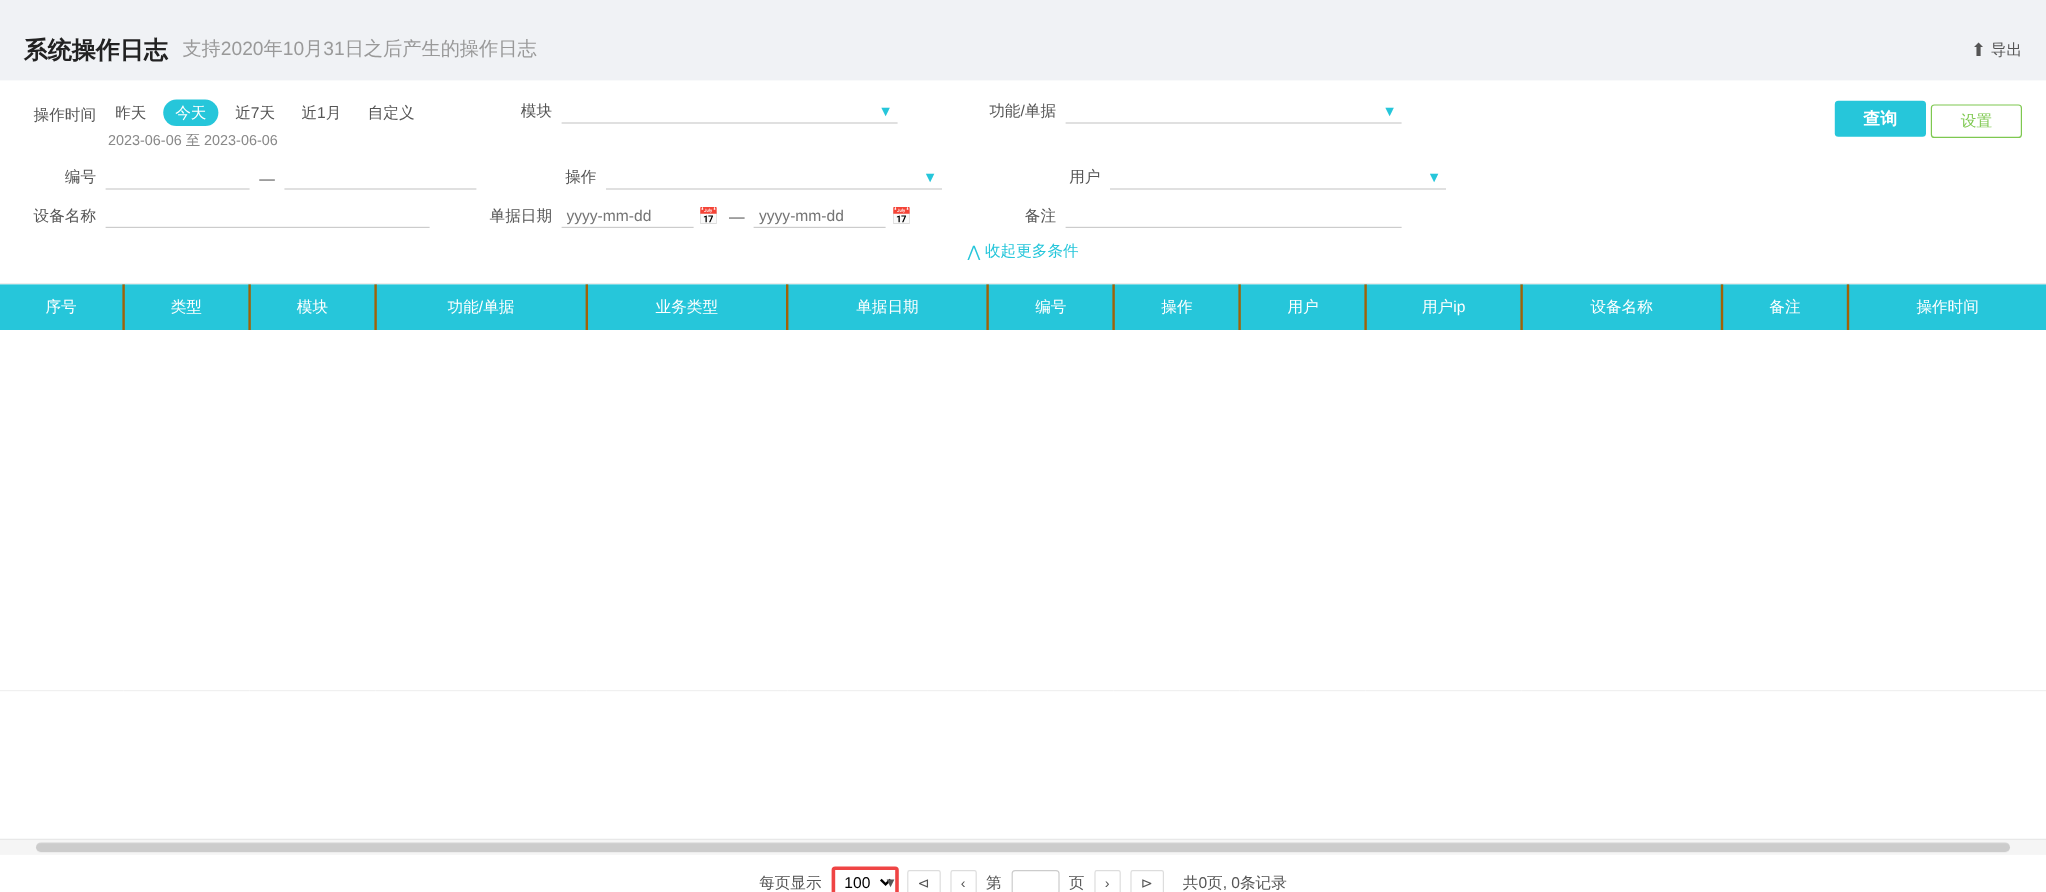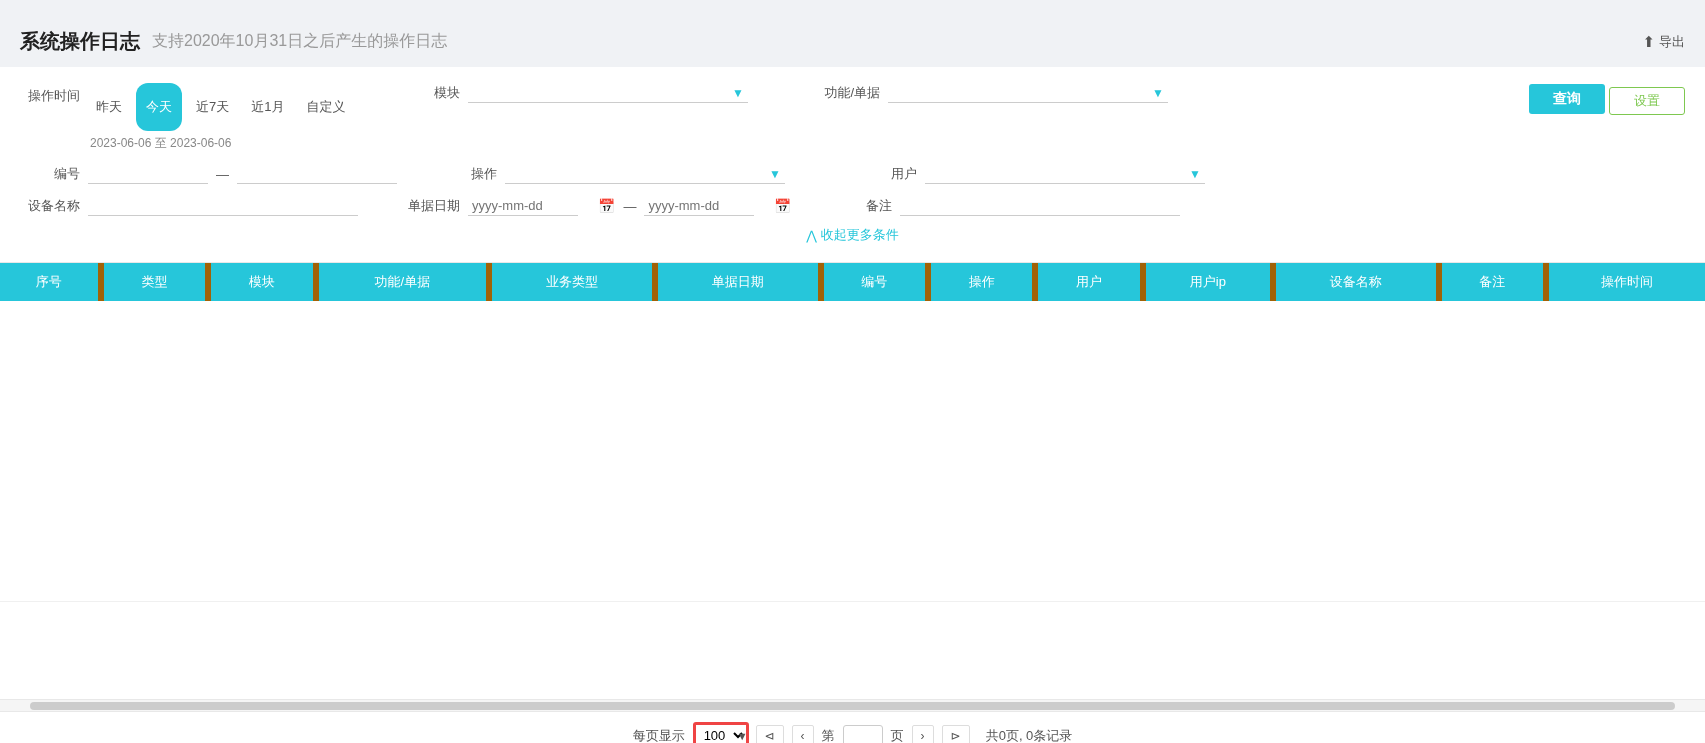--- a/index.html
+++ b/index.html
@@ -15,50 +15,50 @@
 
     
     .filter-area { background: #fff; padding: 16px 20px 10px 20px; border-bottom: 1px solid #e8e8e8; }
 
     .filter-label { color: #555; font-size: 13px; min-width: 60px; text-align: right; margin-right: 8px; flex-shrink: 0; }
 
     
     .time-filter { display: flex; flex-direction: column; }
     .time-buttons { display: flex; align-items: center; gap: 6px; }
     .time-btn { padding: 2px 8px; border: none; background: none; cursor: pointer; font-size: 13px; color: #555; border-radius: 3px; }
-    .time-btn.active { background: #26c6da; color: #fff; border-radius: 12px; padding: 15px 10px; }
+    .time-btn.active { background: #26c6da; color: #fff; border-radius: 12px; padding: 2px 10px; }
     .time-range { font-size: 12px; color: #888; margin-top: 4px; margin-left: 2px; }
 
     
     .dropdown-container { position: relative; display: flex; align-items: center; }
     .dropdown-input { border: none; border-bottom: 1px solid #ccc; outline: none; font-size: 13px; color: #555; background: transparent; padding: 2px 24px 2px 4px; min-width: 180px; cursor: pointer; }
     .dropdown-arrow { position: absolute; right: 4px; top: 50%; transform: translateY(-50%); color: #26c6da; font-size: 12px; pointer-events: none; }
 
     
     .text-input { border: none; border-bottom: 1px solid #ccc; outline: none; font-size: 13px; color: #555; background: transparent; padding: 2px 4px; min-width: 120px; }
     .dash { margin: 0 8px; color: #555; }
 
     
-    .date-input-wrap { display: flex; align-items: center; gap: 20px; }
+    .date-input-wrap { display: flex; align-items: center; gap: 4px; }
     .date-input { border: none; border-bottom: 1px solid #ccc; outline: none; font-size: 13px; color: #aaa; background: transparent; padding: 2px 4px; width: 110px; }
     .cal-icon { color: #26c6da; font-size: 14px; cursor: pointer; }
 
     
     .btn-query { background: #26c6da; color: #fff; border: none; border-radius: 3px; padding: 6px 24px; font-size: 14px; cursor: pointer; font-weight: bold; }
     .btn-settings { background: #fff; color: #7ec850; border: 1px solid #7ec850; border-radius: 3px; padding: 4px 24px; font-size: 13px; cursor: pointer; margin-top: 4px; }
 
     
     .collapse-row { display: flex; justify-content: center; align-items: center; padding: 6px 0 8px; }
     .collapse-btn { display: flex; align-items: center; gap: 4px; color: #26c6da; font-size: 13px; cursor: pointer; border: none; background: none; }
 
     
     .table-area { background: #fff; flex: 1; margin-top: 0; }
     .data-table { width: 100%; border-collapse: collapse; }
     .data-table thead tr { background: #26c6da; }
-    .data-table thead th { color: #fff; font-size: 13px; font-weight: normal; padding: 10px 8px; text-align: center; border-right: 6px solid #a16207; white-space: nowrap; }
+    .data-table thead th { color: #fff; font-size: 13px; font-weight: normal; padding: 10px 8px; text-align: center; border-right: 2px solid #a16207; white-space: nowrap; }
     .data-table thead th:last-child { border-right: none; }
     .data-table tbody tr:nth-child(even) { background: #f9f9f9; }
     .data-table tbody td { padding: 8px; text-align: center; font-size: 13px; color: #555; border-bottom: 1px solid #f0f0f0; }
 
     
     .scrollbar-area { height: 12px; background: #f5f5f5; border-top: 1px solid #e8e8e8; overflow-x: auto; }
     .scrollbar-track { height: 8px; background: #ccc; border-radius: 4px; margin: 2px 30px; }
 
     
     .pagination-area { display: flex; align-items: center; justify-content: center; padding: 10px 35px; background: #fff; border-top: 1px solid #e8e8e8; gap: 8px; font-size: 13px; color: #555; }

